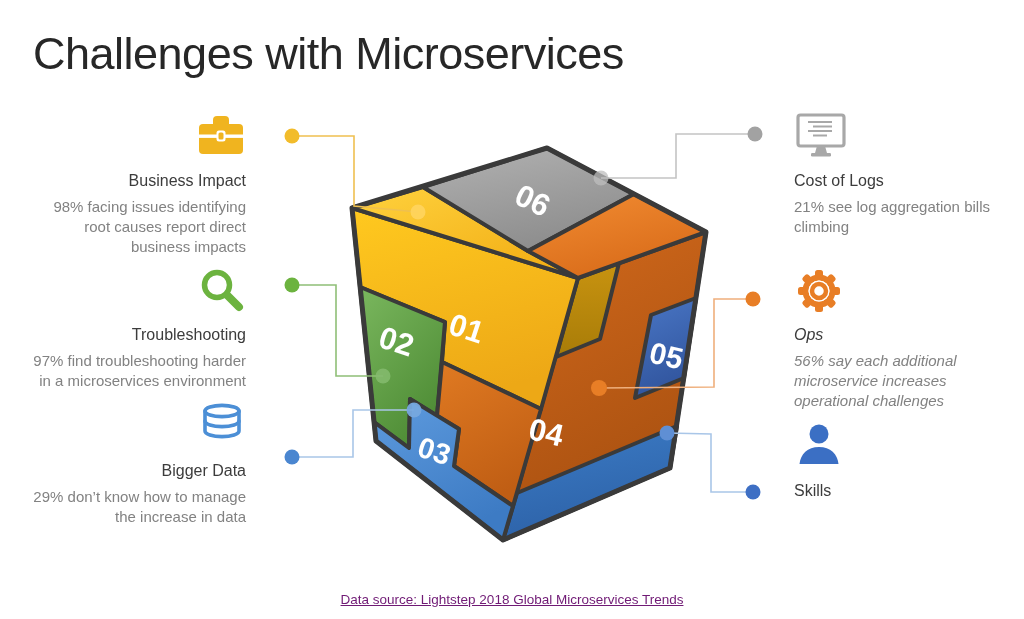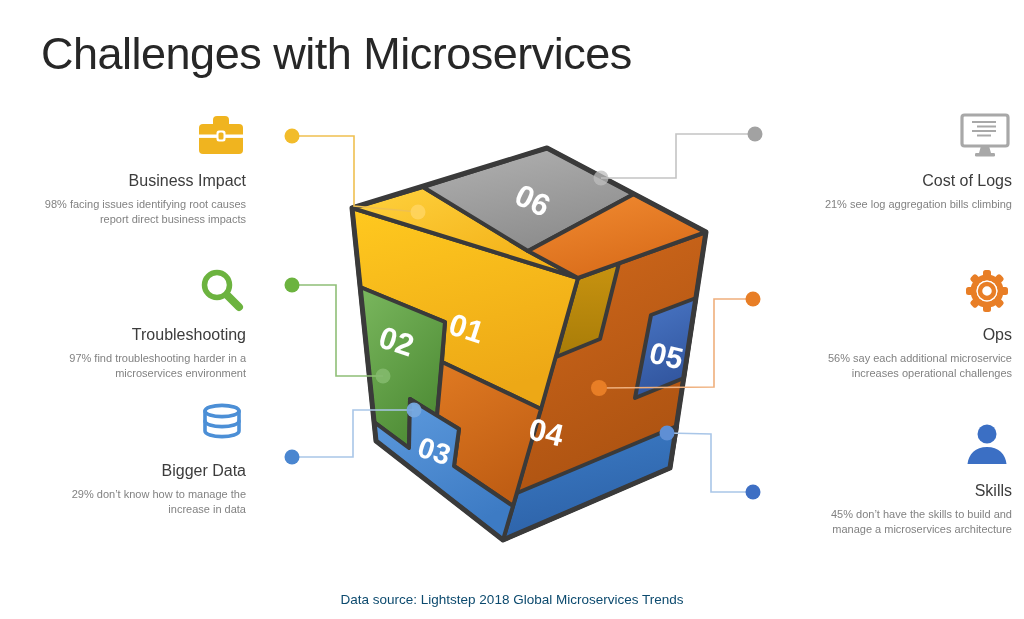--- a/index.html
+++ b/index.html
@@ -1,30 +1,30 @@
 <!DOCTYPE html>
 <html><head>
 <meta charset="utf-8">
 <style>
   html,body{margin:0;padding:0;background:#fff;}
   .canvas{position:relative;width:1024px;height:619px;background:#ffffff;overflow:hidden;
           font-family:"Liberation Sans",sans-serif;}
   .title{position:absolute;left:33px;top:28px;font-size:45px;font-weight:300;
-         color:#272727;letter-spacing:-0.5px;white-space:nowrap;margin-left:8px;}
+         color:#272727;letter-spacing:-0.5px;white-space:nowrap;}
   .sec{position:absolute;width:218px;}
   .sec.left{text-align:right;}
-  .sec.right{text-align:right;}
+  .sec.right{text-align:left;}
   .sec .iconbox{height:54px;}
   .sec h2{margin:6px 0 7px 0;font-size:16px;font-weight:400;color:#3c3c3c;}
-  .sec p{margin:0;font-size:11px;line-height:1.32;color:#828282;}
+  .sec p{margin:0;font-size:15px;line-height:1.32;color:#828282;}
   #sec0{left:28px;top:112px;} #sec1{left:28px;top:266px;} #sec2{left:28px;top:402px;}
-  #sec3{left:794px;top:112px;} #sec4{left:794px;top:266px;} #sec5{left:794px;top:422px;}
+  #sec3{left:794px;top:112px;} #sec4{left:794px;top:266px;font-style:italic;} #sec5{left:794px;top:422px;}
   .scene{position:absolute;left:0;top:0;}
   .footer{position:absolute;left:0;right:0;top:592px;text-align:center;
-          font-size:13.5px;color:#0c4a6e;}
+          font-size:13.5px;color:#701a75;text-decoration:underline;}
   .cube-num{font-family:"Liberation Sans",sans-serif;font-weight:bold;fill:#ffffff;}
 </style>
 </head>
 <body>
 
 <div class="canvas">
 
   <div class="title">Challenges with Microservices</div>
 
   <div class="sec left" id="sec0">
@@ -119,21 +119,20 @@
   <div class="sec right" id="sec5">
     <div class="iconbox">
       <svg width="50" height="48" viewBox="0 0 50 48">
         <g fill="#3B6FC4">
           <circle cx="25" cy="12" r="9.5"></circle>
           <path d="M25 25 c-11.5 0 -18.5 7 -19.5 17 h39 c-1 -10 -8 -17 -19.5 -17 z"></path>
         </g>
       </svg>
     </div>
     <h2>Skills</h2>
-    <p>45% don’t have the skills to build and manage a microservices architecture</p>
   </div>
 
   <svg class="scene" width="1024" height="619" viewBox="0 0 1024 619">
     <defs>
       <linearGradient id="gTopYellow" x1="0" y1="0" x2="1" y2="1">
         <stop offset="0" stop-color="#FFD23E"></stop>
           <stop offset="1" stop-color="#F0AA10"></stop>
       </linearGradient>
       <linearGradient id="gTopGray" x1="0" y1="0" x2="0.4" y2="1">
         <stop offset="0" stop-color="#B2B2B2"></stop>

